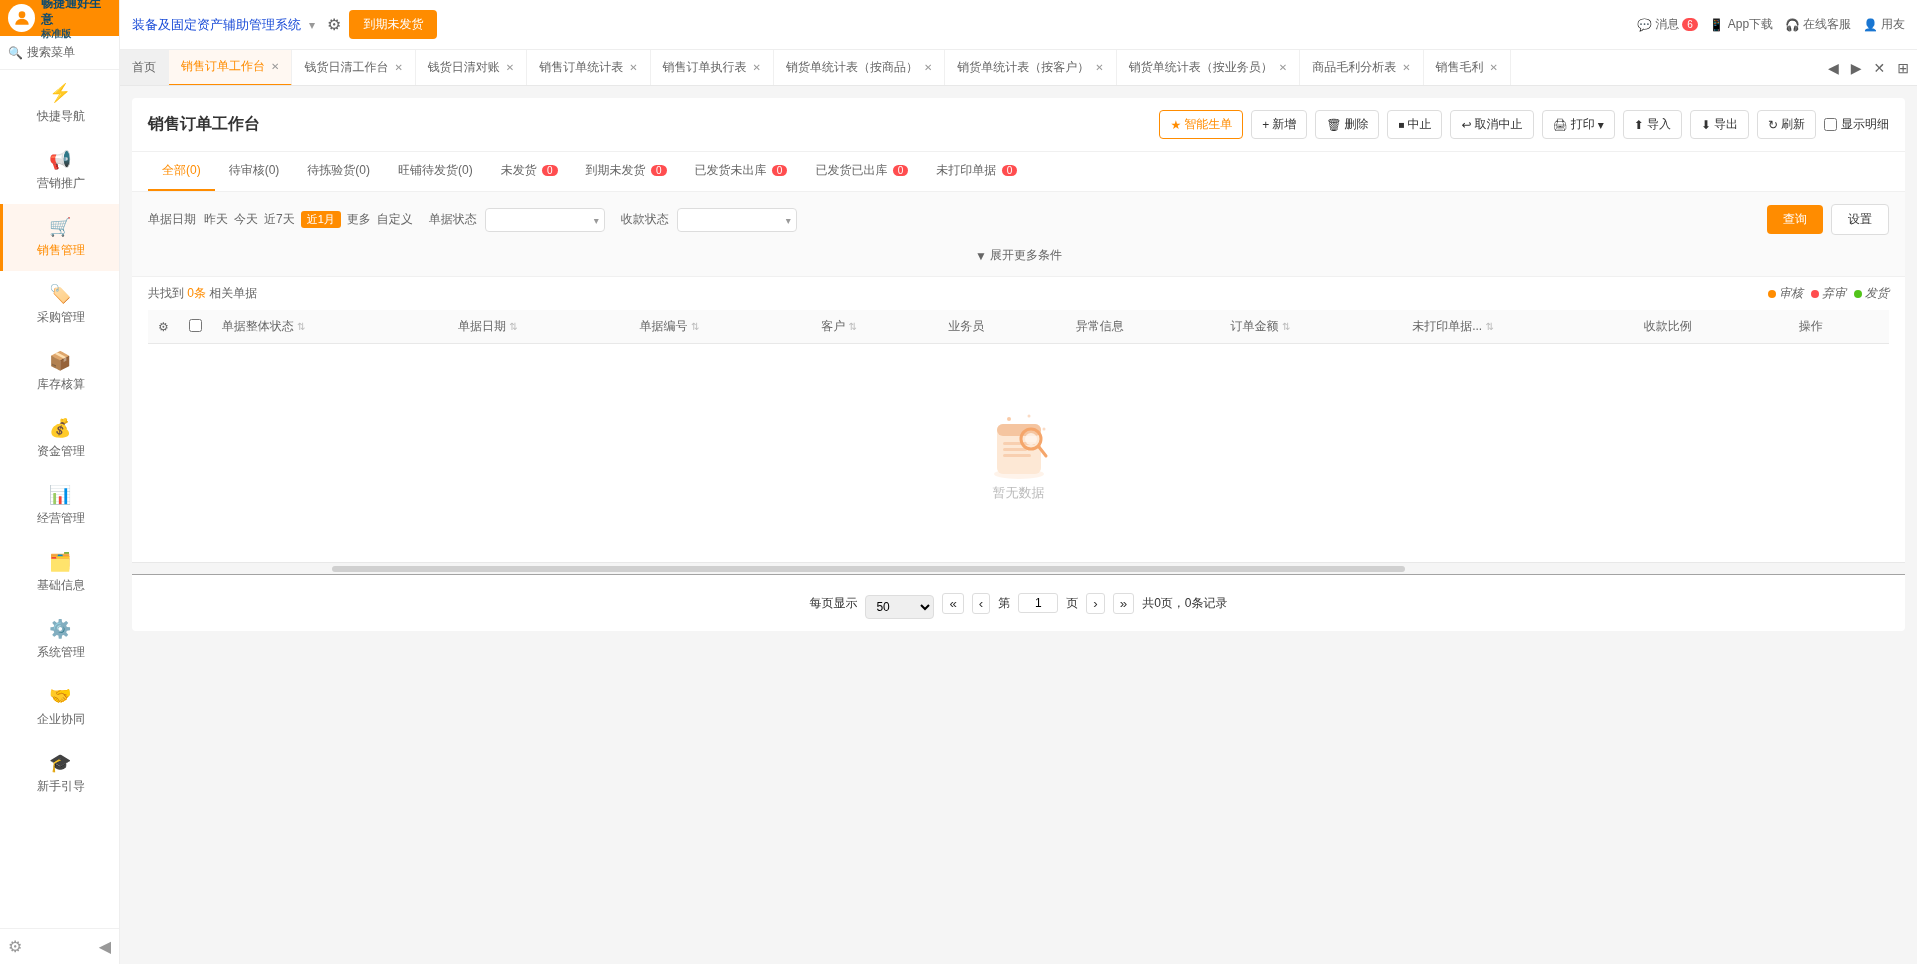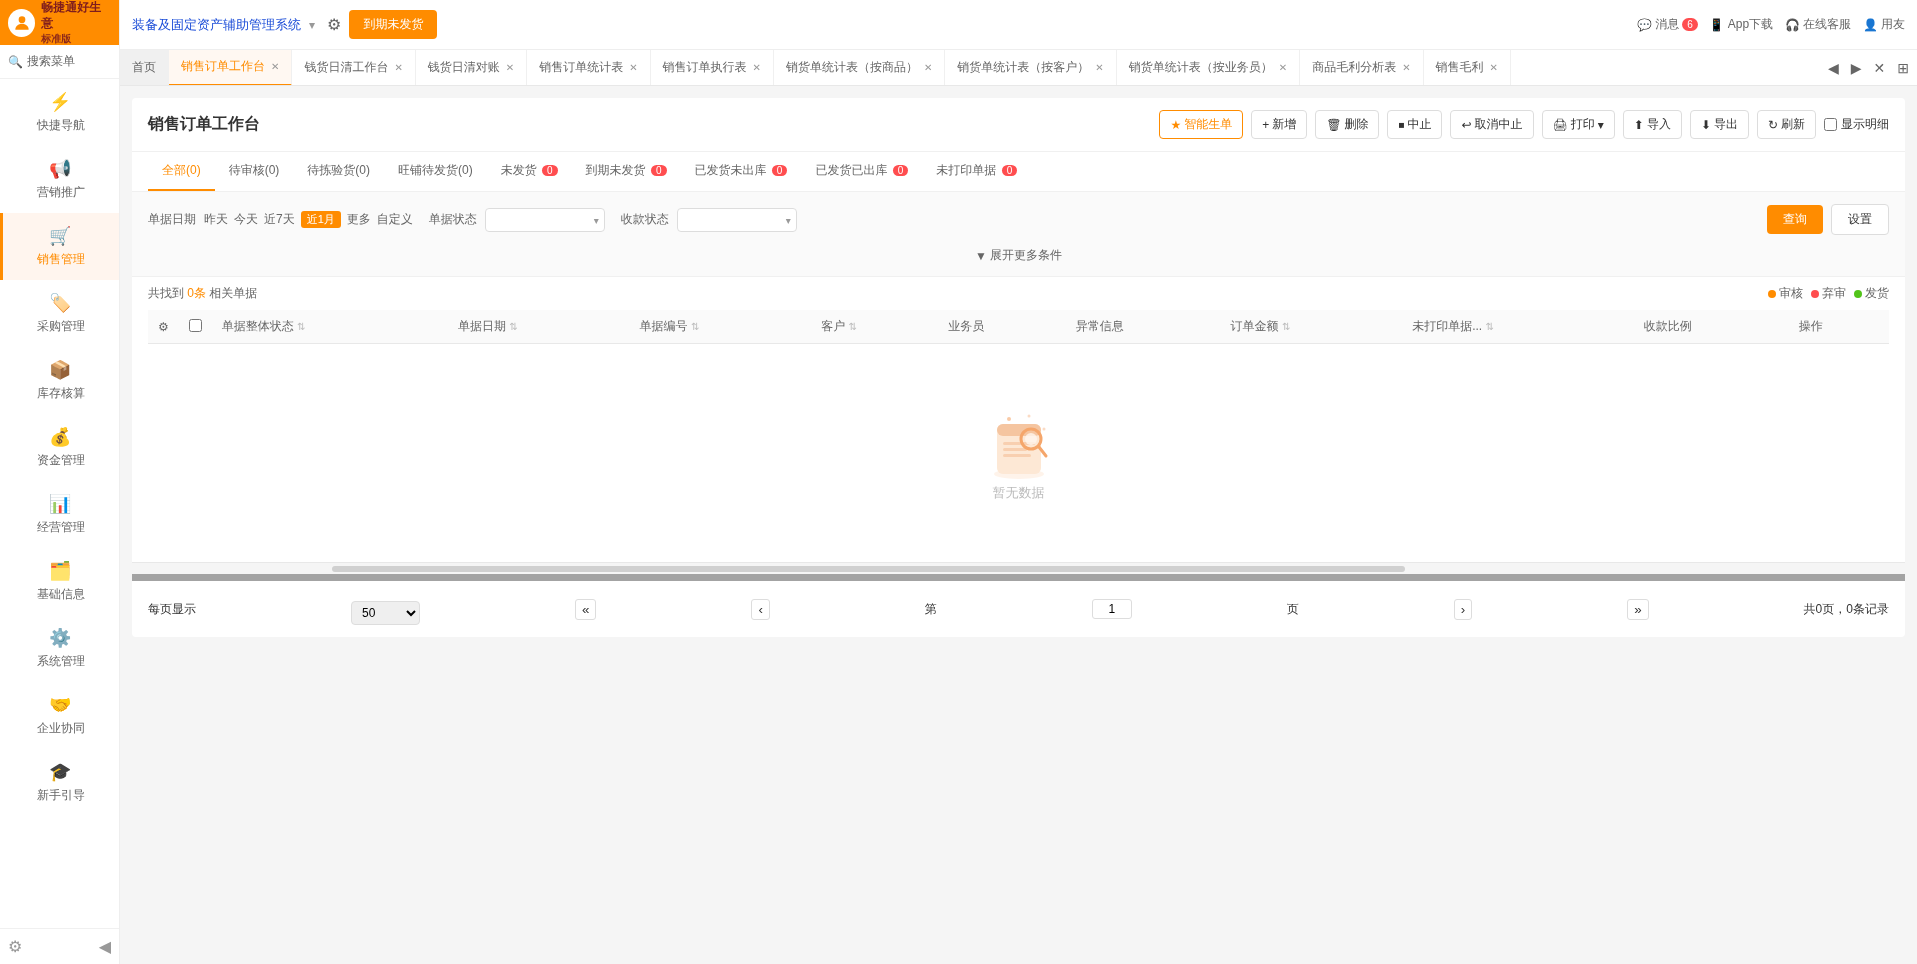--- a/index.html
+++ b/index.html
@@ -1,20 +1,20 @@
 <!DOCTYPE html>
 <html><head>
   <meta charset="utf-8">
   <style>
     * { box-sizing: border-box; margin: 0; padding: 0; }
     body { font-family: "Microsoft YaHei", "PingFang SC", Arial, sans-serif; font-size: 12px; color: #333; background: #f5f5f5; display: flex; height: 100vh; overflow: hidden; }
 
     
     .sidebar { width: 120px; background: #fff; display: flex; flex-direction: column; border-right: 1px solid #eee; flex-shrink: 0; }
-    .sidebar-logo { background: #ff8c00; padding: 10px 8px; display: flex; align-items: center; gap: 6px; color: #7f1d1d; font-size: 13px; font-weight: bold; height: 45px; }
+    .sidebar-logo { background: #ff8c00; padding: 10px 8px; display: flex; align-items: center; gap: 6px; color: #0c4a6e; font-size: 13px; font-weight: bold; height: 36px; }
     .sidebar-logo-icon { width: 28px; height: 28px; background: #fff; border-radius: 50%; display: flex; align-items: center; justify-content: center; }
     .sidebar-logo-icon svg { width: 20px; height: 20px; }
     .sidebar-search { padding: 8px; border-bottom: 1px solid #f0f0f0; display: flex; align-items: center; gap: 4px; cursor: pointer; color: #666; }
     .sidebar-item { padding: 12px 8px; display: flex; flex-direction: column; align-items: center; gap: 4px; cursor: pointer; color: #666; border-left: 3px solid transparent; }
     .sidebar-item.active { background: #fff5ee; color: #ff8c00; border-left: 3px solid #ff8c00; }
     .sidebar-item-icon { font-size: 18px; }
     .sidebar-item-label { font-size: 12px; }
     .sidebar-bottom { margin-top: auto; padding: 8px; display: flex; align-items: center; justify-content: space-between; border-top: 1px solid #f0f0f0; }
 
     
@@ -66,42 +66,42 @@
     .filter-date-range { color: #666; font-size: 11px; margin-top: 2px; }
     .filter-select { border: 1px solid #ddd; border-radius: 4px; padding: 4px 24px 4px 8px; font-size: 12px; color: #333; background: #fff; appearance: none; cursor: pointer; min-width: 120px; }
     .filter-select-wrap { position: relative; display: inline-block; }
     .filter-select-wrap::after { content: "▾"; position: absolute; right: 6px; top: 50%; transform: translateY(-50%); color: #999; pointer-events: none; font-size: 10px; }
     .expand-btn { color: #666; cursor: pointer; font-size: 12px; display: flex; align-items: center; gap: 3px; }
 
     
     .table-area { padding: 0 16px; }
     .table-stats { padding: 8px 0; display: flex; align-items: center; justify-content: space-between; color: #666; font-size: 12px; }
     .table-stats-left span { color: #ff8c00; }
-    .table-quick-actions { display: flex; gap: 8px; }
+    .table-quick-actions { display: flex; gap: 8px; font-style: italic; }
     .quick-action { color: #666; cursor: pointer; font-size: 12px; display: flex; align-items: center; gap: 3px; }
     .quick-action .dot { width: 8px; height: 8px; border-radius: 50%; display: inline-block; }
     .dot-orange { background: #ff8c00; }
     .dot-red { background: #ff4d4f; }
     .dot-green { background: #52c41a; }
 
     
     table { width: 100%; border-collapse: collapse; font-size: 12px; }
     thead tr { background: #fafafa; }
     th { padding: 8px 10px; text-align: left; color: #666; border-bottom: 1px solid #e8e8e8; white-space: nowrap; font-weight: normal; }
     td { padding: 8px 10px; border-bottom: 1px solid #f0f0f0; color: #333; }
     th .sort-icon { color: #bbb; font-size: 10px; cursor: pointer; }
     .col-checkbox { width: 30px; text-align: center; }
     .col-settings { width: 30px; text-align: center; }
 
     
     .empty-state { display: flex; flex-direction: column; align-items: center; justify-content: center; padding: 60px 0; color: #999; }
     .empty-text { font-size: 13px; color: #bbb; }
 
     
-    .pagination { padding: 12px 16px; display: flex; align-items: center; justify-content: space-between; gap: 8px; border-top: 7px solid #a3a3a3; font-size: 12px; color: #333; }
+    .pagination { padding: 12px 16px; display: flex; align-items: center; justify-content: center; gap: 8px; border-top: 1px solid #a3a3a3; font-size: 12px; color: #333; }
     .page-size-select { border: 1px solid #ddd; border-radius: 4px; padding: 3px 20px 3px 6px; font-size: 12px; margin-top: 8px; }
     .page-nav-btn { border: 1px solid #ddd; background: #fff; padding: 2px 6px; cursor: pointer; border-radius: 3px; color: #333; }
     .page-nav-btn:disabled { color: #ccc; cursor: not-allowed; }
     .page-input { border: 1px solid #ddd; border-radius: 3px; padding: 2px 6px; width: 40px; text-align: center; font-size: 12px; }
     .scrollbar-area { height: 12px; background: #f5f5f5; border-top: 1px solid #e8e8e8; position: relative; }
     .scrollbar-track { position: absolute; bottom: 2px; left: 200px; right: 500px; height: 6px; background: #d0d0d0; border-radius: 3px; }
   </style>
 </head>
 <body>
 

